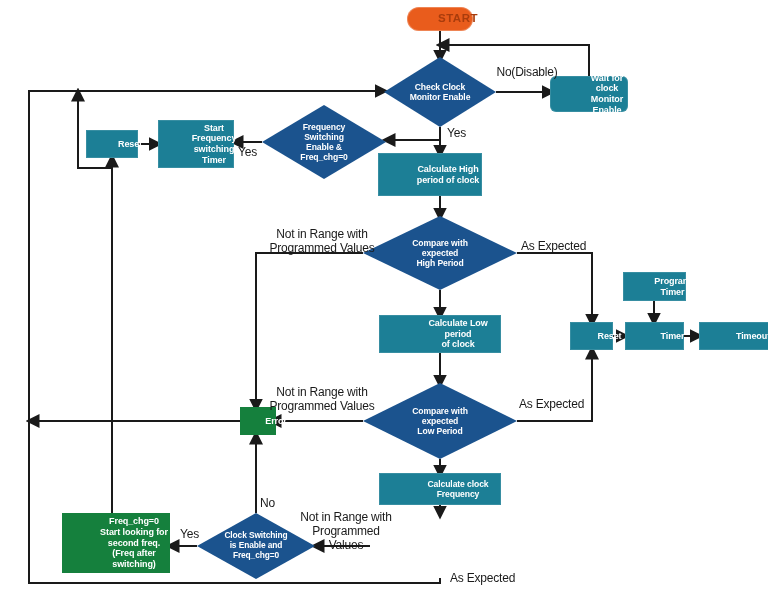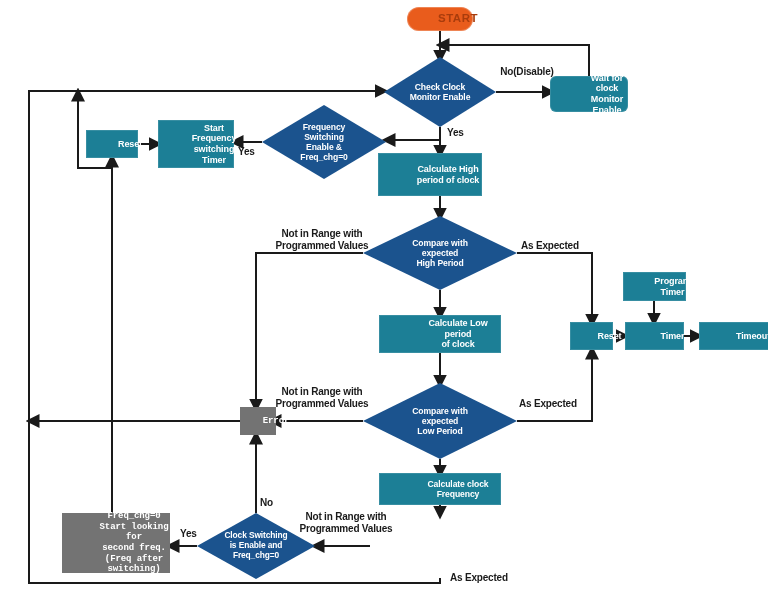--- a/index.html
+++ b/index.html
@@ -10,23 +10,23 @@
   #wires{position:absolute;left:0;top:0;z-index:1;}
   .node{
     position:absolute;z-index:2;display:flex;align-items:center;justify-content:center;
     text-align:center;color:#ffffff;font-weight:bold;font-size:9px;line-height:1.18;
     white-space:pre-line;letter-spacing:-0.1px;box-sizing:border-box;padding-left:36px;
   }
   .process{background:#1c7f96;box-shadow:inset 0 0 0 1px rgba(255,255,255,0.12);}
   .decision{background:#1b538e;clip-path:polygon(50% 0,100% 50%,50% 100%,0 50%);padding:0 14px;font-size:8.6px;}
   .terminator{background:#e95c1c;border-radius:12px;color:#a93c0c;font-size:11.5px;letter-spacing:0.5px;
     box-shadow:inset 0 0 0 1px rgba(255,255,255,0.25);}
-  .alert{background:#737373;font-family:Liberation Mono, monospace;}
+  .alert{background:#15803d;}
   .elabel{
-    position:absolute;z-index:3;color:#1a1a1a;font-weight:bold;font-size:10px;line-height:1.15;
+    position:absolute;z-index:3;color:#1a1a1a;font-weight:normal;font-size:12px;line-height:1.15;
     white-space:pre-line;letter-spacing:-0.2px;
   }
   .center{text-align:center;}
 </style>
 </head>
 <body>
 
 <div id="canvas">
 
   <svg id="wires" width="768" height="596" viewBox="0 0 768 596">

